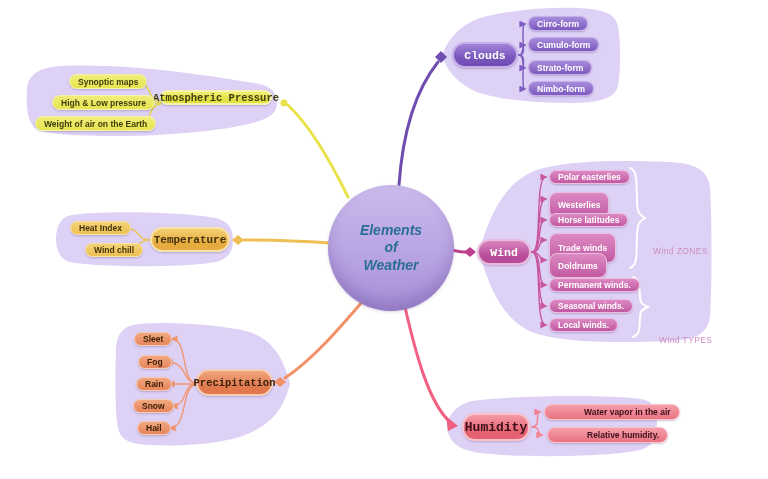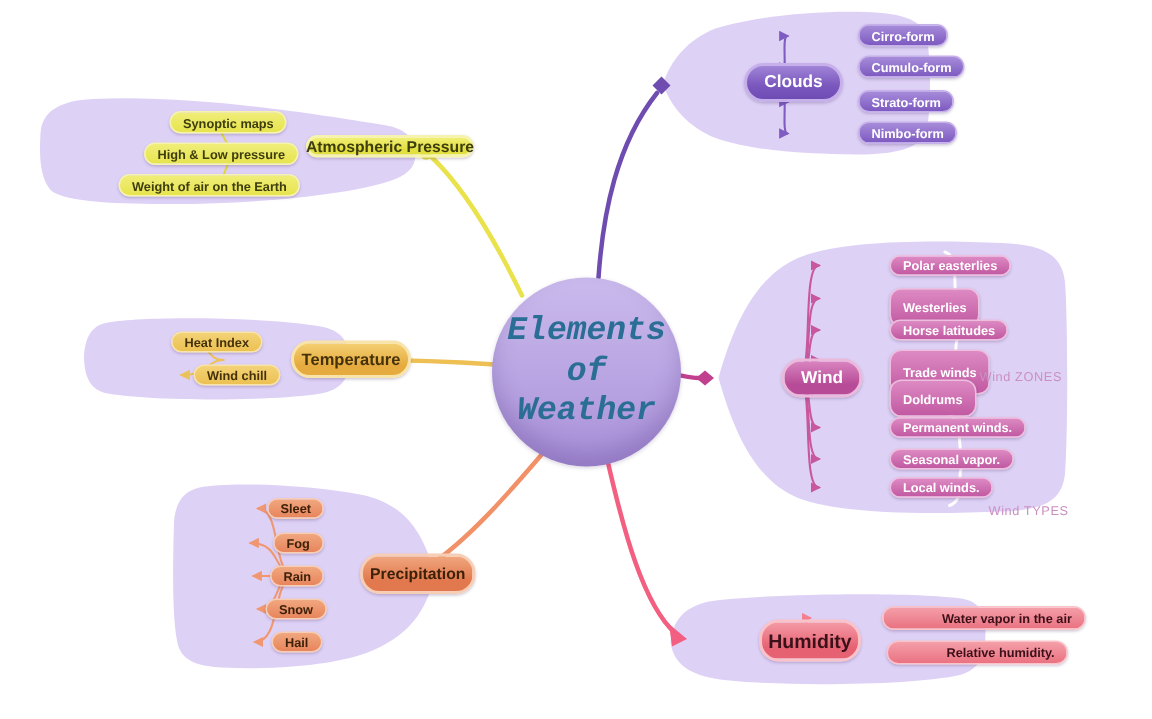--- a/index.html
+++ b/index.html
@@ -1,22 +1,22 @@
 <!DOCTYPE html>
 <html><head>
 <meta charset="utf-8">
 <style>
   html,body{margin:0;padding:0;background:#fff;}
   #canvas{position:relative;width:768px;height:479px;background:#fff;overflow:hidden;
           font-family:"Liberation Sans",sans-serif;}
   #wires{position:absolute;left:0;top:0;z-index:1;}
   .pill{position:absolute;z-index:2;display:flex;align-items:center;justify-content:center;
         font-weight:bold;white-space:nowrap;box-sizing:border-box;
-        box-shadow:0 1px 2px rgba(60,40,90,.25);margin-left:44px;}
-  .node{border-radius:13px;}
+        box-shadow:0 1px 2px rgba(60,40,90,.25);}
+  .node{border-radius:13px;font-family:Liberation Mono, monospace;}
   .sub{height:15px;padding:0 8px;font-size:8.5px;border-radius:8px;}
   
   .n-clouds{background:linear-gradient(180deg,#a084d8 0%,#7a57bd 60%,#6e4cb4 100%);
             border:2px solid #c6b0ea;color:#fff;font-size:11.5px;}
   .s-clouds{background:linear-gradient(180deg,#a78cda,#7d5ac0);border:1px solid #c6b0ea;color:#fff;}
   .n-wind{background:linear-gradient(180deg,#d984c0 0%,#b74b97 70%);border:2px solid #eab9db;color:#fff;font-size:11.5px;}
   .s-wind{background:linear-gradient(180deg,#dd8ac3,#c159a2);border:1px solid #eebede;color:#fff;}
   .n-humidity{background:linear-gradient(180deg,#f49aa5 0%,#e66273 70%);border:2px solid #fac3ca;color:#3c1018;font-size:13px;}
   .s-humidity{background:linear-gradient(180deg,#f49fa9,#ea7281);border:1px solid #fac3ca;color:#3c1018;padding-left:39px;}
   .n-precip{background:linear-gradient(180deg,#f0a67e 0%,#e2794e 70%);border:2px solid #f6cdb5;color:#3d2008;font-size:10.5px;}
@@ -24,22 +24,22 @@
   .n-temp{background:linear-gradient(180deg,#f4cf72 0%,#e5ab3e 70%);border:2px solid #f8e3a8;color:#45310a;font-size:11px;}
   .s-temp{background:linear-gradient(180deg,#f3d276,#ecc153);border:1px solid #f8e3a8;color:#45310a;font-size:8.5px;}
   .n-ap{background:linear-gradient(180deg,#f1ef75 0%,#e2df41 70%);border:2px solid #f5f3ae;color:#3d3d0e;font-size:10.5px;}
   .s-ap{background:linear-gradient(180deg,#f0ee79,#e7e44f);border:1px solid #f5f3ae;color:#3d3d0e;}
   .group-label{position:absolute;z-index:2;font-size:8.5px;font-weight:normal;
                letter-spacing:.4px;color:#cb8fc0;margin-top:32px;}
   #center{position:absolute;z-index:2;left:328px;top:185px;width:126px;height:126px;border-radius:50%;
           background:linear-gradient(180deg,#cabaec 0%,#b7a2e1 60%,#a890d8 100%);
           box-shadow:inset 0 -10px 14px rgba(90,60,140,.28),0 1px 3px rgba(60,40,90,.2);
           display:flex;flex-direction:column;align-items:center;justify-content:center;}
-  .center-line{font-family:Liberation Mono, monospace;font-style:italic;font-weight:bold;
-               color:#2b6e95;font-size:22px;line-height:1.22;}
+  .center-line{font-family:Liberation Sans, sans-serif;font-style:italic;font-weight:bold;
+               color:#2b6e95;font-size:14px;line-height:1.22;}
 </style>
 </head>
 <body>
 
 <div id="canvas">
 
   <svg id="wires" width="768" height="479" viewBox="0 0 768 479">
     <defs>
       <marker id="arr-clouds" orient="auto" markerWidth="6" markerHeight="6" refX="4" refY="2.5">
         <path d="M0,0 L5,2.5 L0,5 Z" fill="#7e5cc0"></path>
@@ -154,21 +154,21 @@
   <div class="pill sub s-temp" style="left:70px;top:221px;height:14px">Heat Index</div>
   <div class="pill sub s-temp" style="left:85px;top:243px;height:14px">Wind chill</div>
 
   <div class="pill node n-wind" style="left:477px;top:239px;width:54px;height:26px">Wind</div>
   <div class="pill sub s-wind" style="left:549px;top:170px;height:14px">Polar easterlies</div>
   <div class="pill sub s-wind" style="left:549px;top:192px;height:26px">Westerlies</div>
   <div class="pill sub s-wind" style="left:549px;top:213px;height:14px">Horse latitudes</div>
   <div class="pill sub s-wind" style="left:549px;top:233px;height:30px">Trade winds</div>
   <div class="pill sub s-wind" style="left:549px;top:253px;height:25px">Doldrums</div>
   <div class="pill sub s-wind" style="left:549px;top:278px;height:14px">Permanent winds.</div>
-  <div class="pill sub s-wind" style="left:549px;top:299px;height:14px">Seasonal vapor.</div>
+  <div class="pill sub s-wind" style="left:549px;top:299px;height:14px">Seasonal winds.</div>
   <div class="pill sub s-wind" style="left:549px;top:318px;height:14px">Local winds.</div>
   <div class="group-label" style="left:653px;top:214px">Wind ZONES</div>
   <div class="group-label" style="left:659px;top:303px">Wind TYPES</div>
 
   <div class="pill node n-precip" style="left:196px;top:369px;width:77px;height:27px">Precipitation</div>
   <div class="pill sub s-precip" style="left:134px;top:332px;height:14px">Sleet</div>
   <div class="pill sub s-precip" style="left:138px;top:355px;height:14px">Fog</div>
   <div class="pill sub s-precip" style="left:136px;top:377px;height:14px">Rain</div>
   <div class="pill sub s-precip" style="left:133px;top:399px;height:14px">Snow</div>
   <div class="pill sub s-precip" style="left:137px;top:421px;height:14px">Hail</div>

